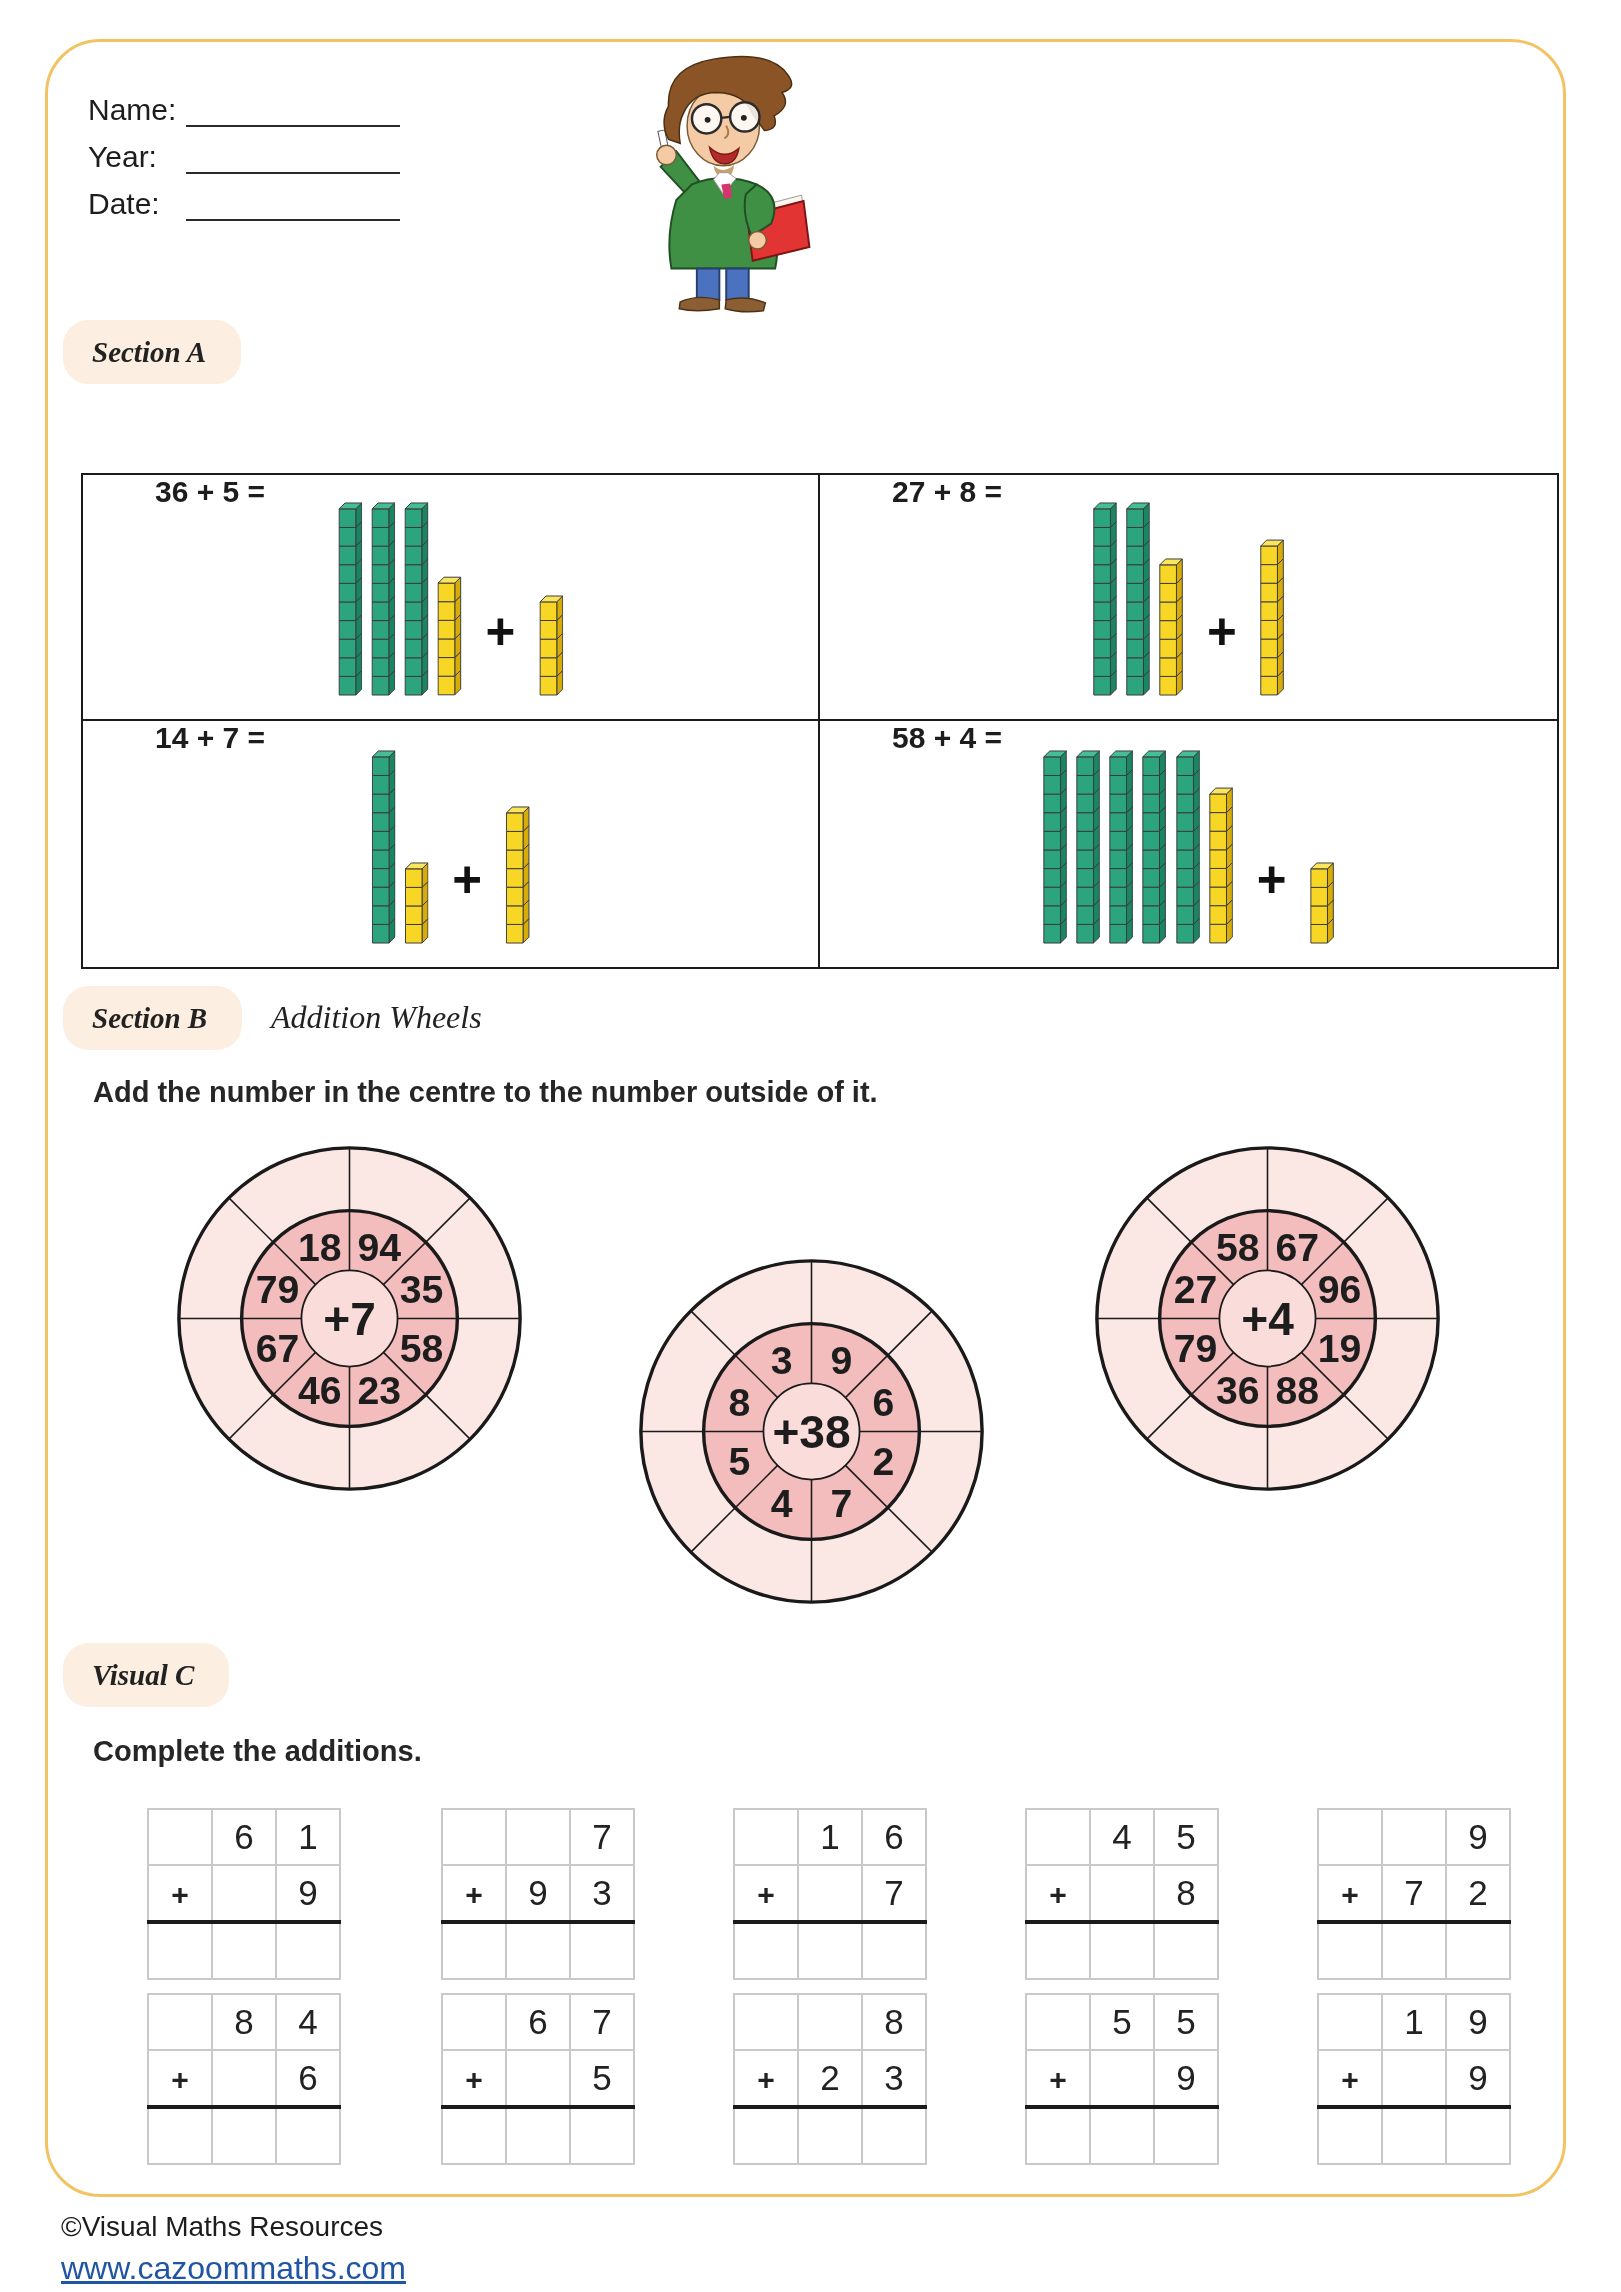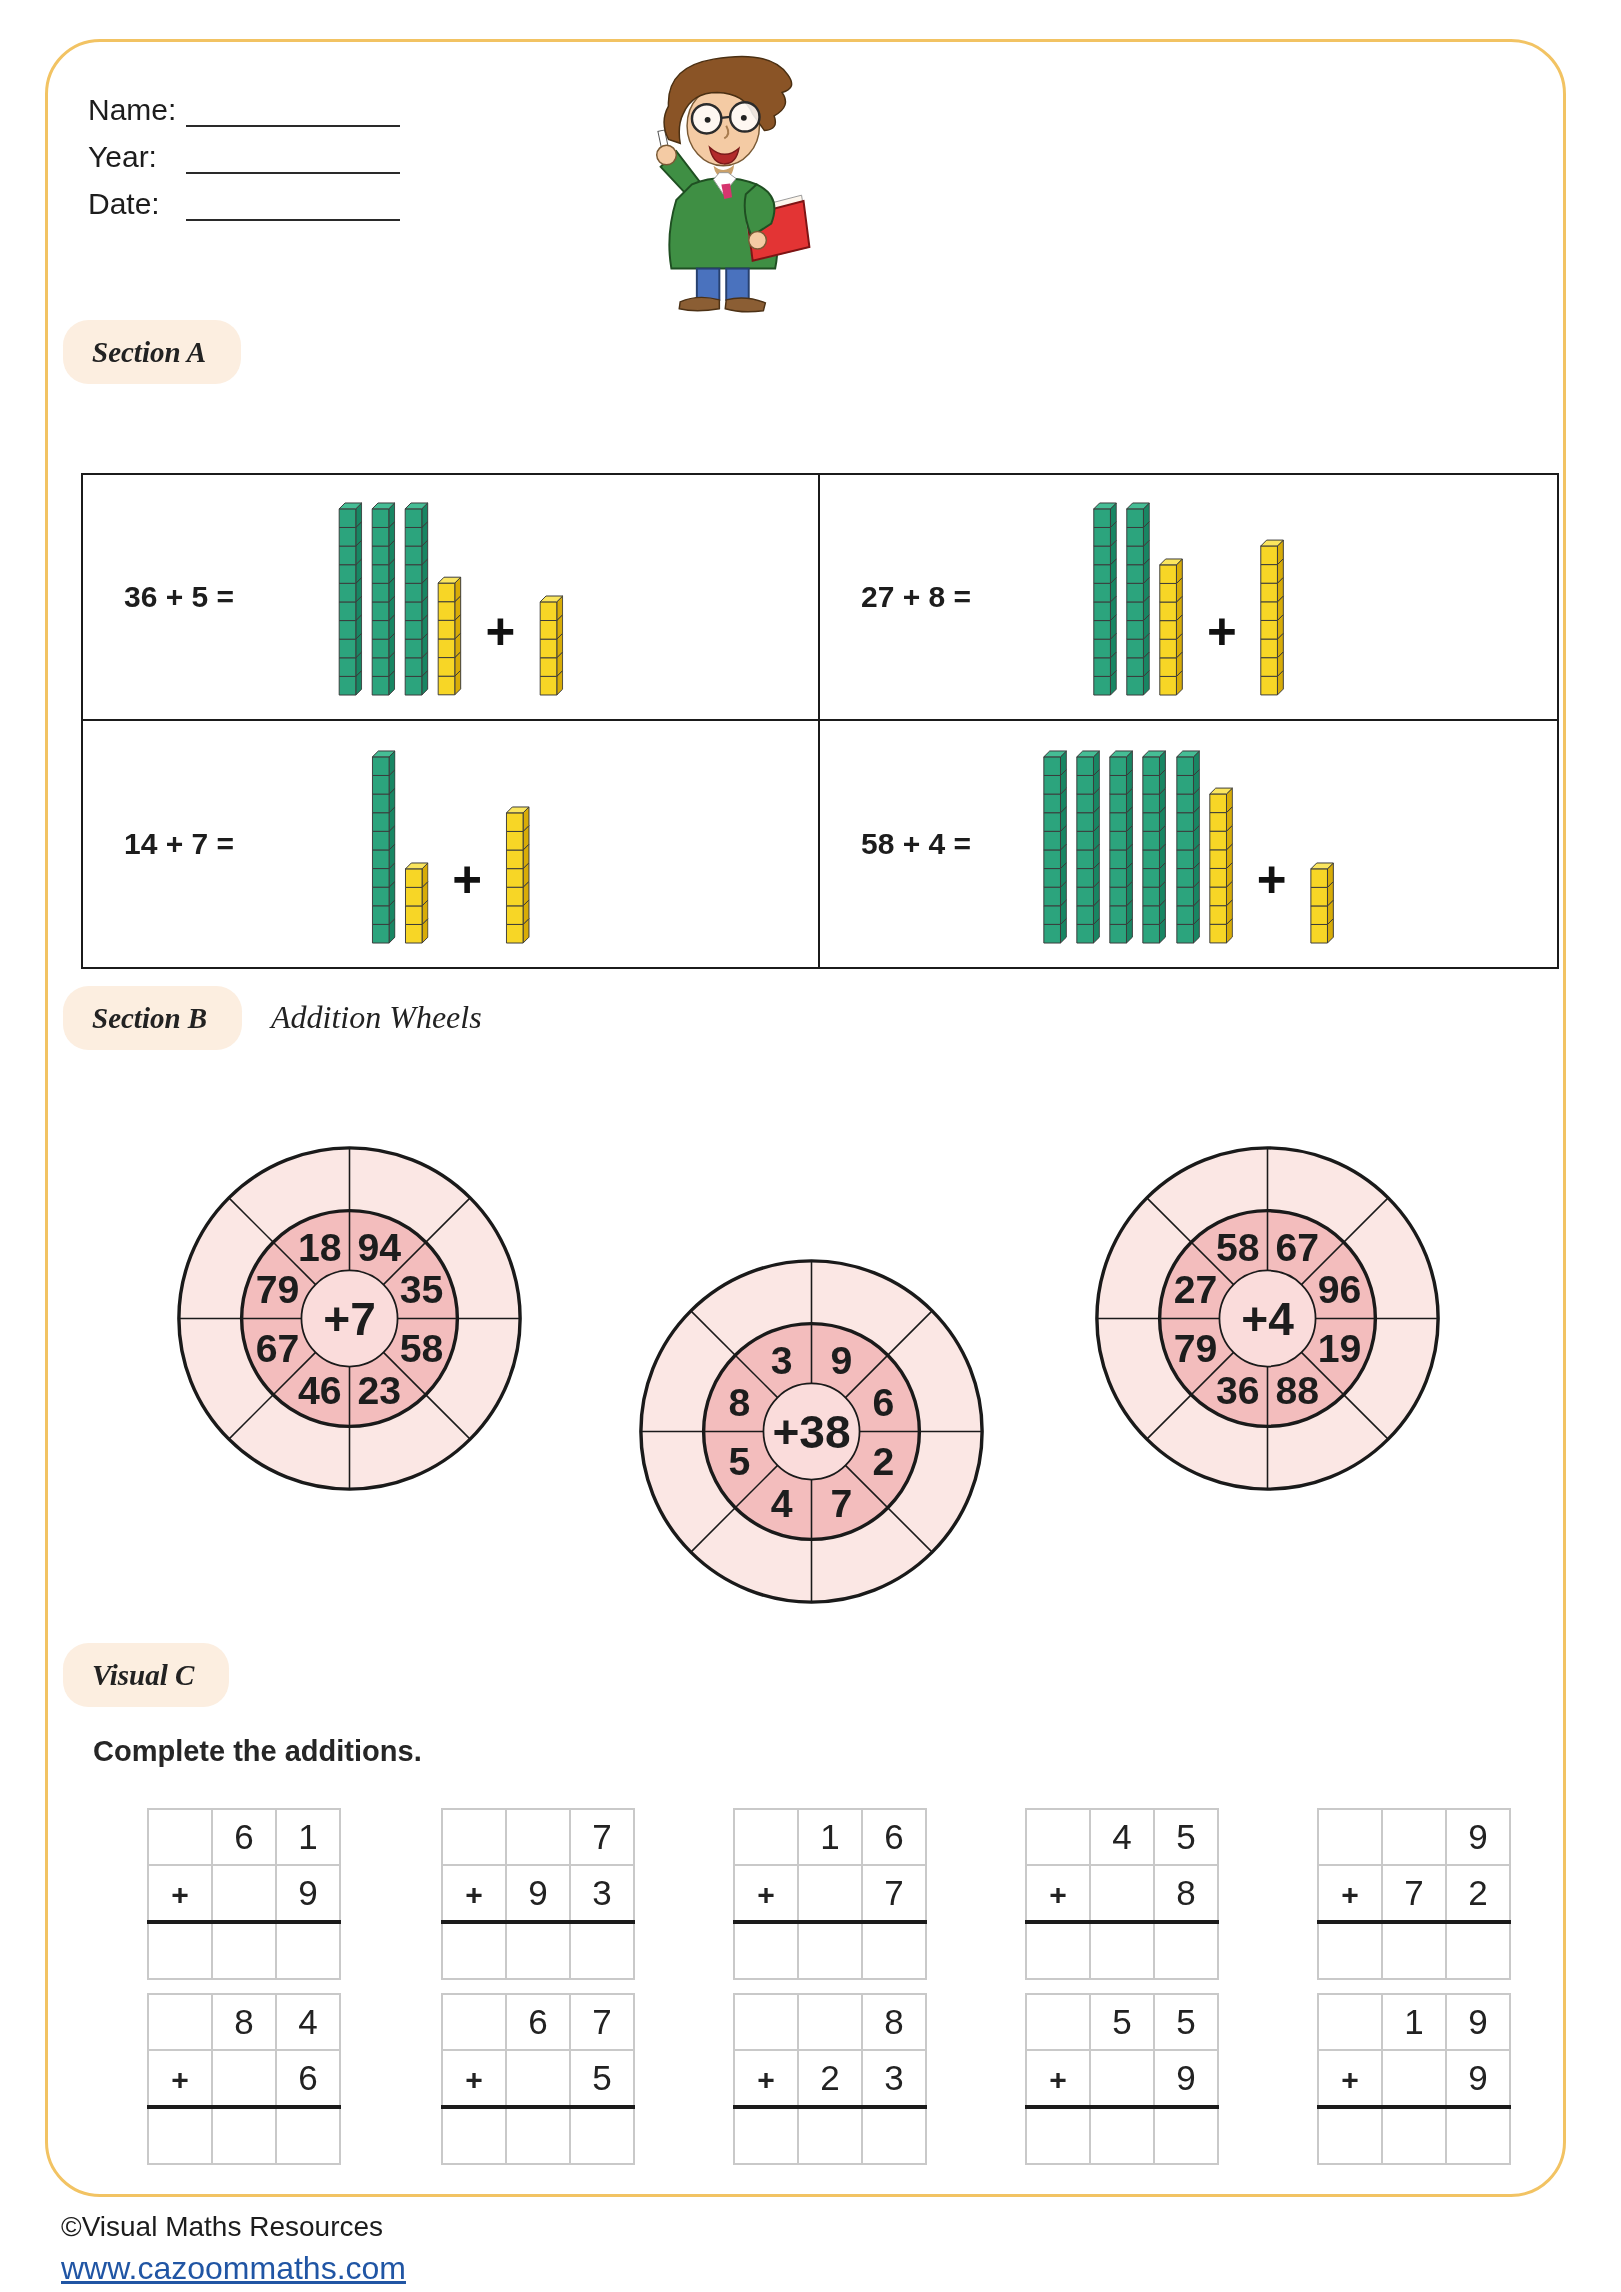--- a/index.html
+++ b/index.html
@@ -31,21 +31,21 @@
   #secA{top:320px}#secB{top:986px}#secC{top:1643px}
   .subtitle{position:absolute;left:271px;top:986px;height:63px;display:flex;align-items:center;
             font:italic 400 32px "Liberation Serif",serif;color:#222;}
   .instr{position:absolute;left:93px;font-weight:700;font-size:29px;color:#262626;}
   #insA{top:418px}#insB{top:1076px}#insC{top:1735px}
 
   
   .tableA{position:absolute;left:81px;top:473px;width:1478px;height:496px;
           border:2.9px solid #1b1b1b;box-sizing:border-box;
           display:grid;grid-template-columns:1fr 1fr;grid-template-rows:1fr 1fr;}
-  .cellA{position:relative;display:flex;align-items:center;box-sizing:border-box;}
+  .cellA{position:relative;display:flex;align-items:flex-start;box-sizing:border-box;padding-left:31px;}
   .cellA.c0{border-right:2.9px solid #1b1b1b;border-bottom:2.9px solid #1b1b1b;}
   .cellA.c1{border-bottom:2.9px solid #1b1b1b;}
   .cellA.c2{border-right:2.9px solid #1b1b1b;}
   .exprA{margin-left:41px;font-weight:700;font-size:30px;width:201px;}
   .blk{position:absolute;left:50%;bottom:23.5px;transform:translateX(-50%);
        display:flex;align-items:flex-end;}
   .tens{display:flex;align-items:flex-end;gap:8.8px;}
   .plusA{font-weight:700;font-size:51px;line-height:1;align-self:flex-end;margin:0 23.5px 39px 23.5px;color:#111;}
 
   
@@ -531,20 +531,21 @@
             <polygon points="18,7 24,1 24,20 18,26" fill="#D8AC07" stroke="#3a3a3a" stroke-width="1" stroke-linejoin="round"></polygon>
             <rect x="1" y="7" width="17" height="19" fill="#F7D626" stroke="#3a3a3a" stroke-width="1" stroke-linejoin="round"></rect>
             <polygon points="1,7 7,1 24,1 18,7" fill="#FAE55E" stroke="#3a3a3a" stroke-width="1" stroke-linejoin="round"></polygon>
           </svg>
         </span>
     </div>
   </div>
 
   <div class="seclabel" id="secB">Section B</div>
   <div class="subtitle">Addition Wheels</div>
+  <div class="instr" id="insB">Add the number in the centre to the number outside of it.</div>
 
   <div class="wheel" id="wheel0"><svg width="353" height="353" viewBox="0 0 360 360">
         <circle cx="180" cy="180" r="174" fill="#FBE7E4" stroke="#1a1a1a" stroke-width="3.5"></circle>
         <circle cx="180" cy="180" r="110" fill="#F3BDBD" stroke="#1a1a1a" stroke-width="3.5"></circle>
         <line x1="229.0" y1="180.0" x2="354.0" y2="180.0" stroke="#1a1a1a" stroke-width="1.6"></line>
         <line x1="214.6" y1="145.4" x2="303.0" y2="57.0" stroke="#1a1a1a" stroke-width="1.6"></line>
         <line x1="180.0" y1="131.0" x2="180.0" y2="6.0" stroke="#1a1a1a" stroke-width="1.6"></line>
         <line x1="145.4" y1="145.4" x2="57.0" y2="57.0" stroke="#1a1a1a" stroke-width="1.6"></line>
         <line x1="131.0" y1="180.0" x2="6.0" y2="180.0" stroke="#1a1a1a" stroke-width="1.6"></line>
         <line x1="145.4" y1="214.6" x2="57.0" y2="303.0" stroke="#1a1a1a" stroke-width="1.6"></line>

